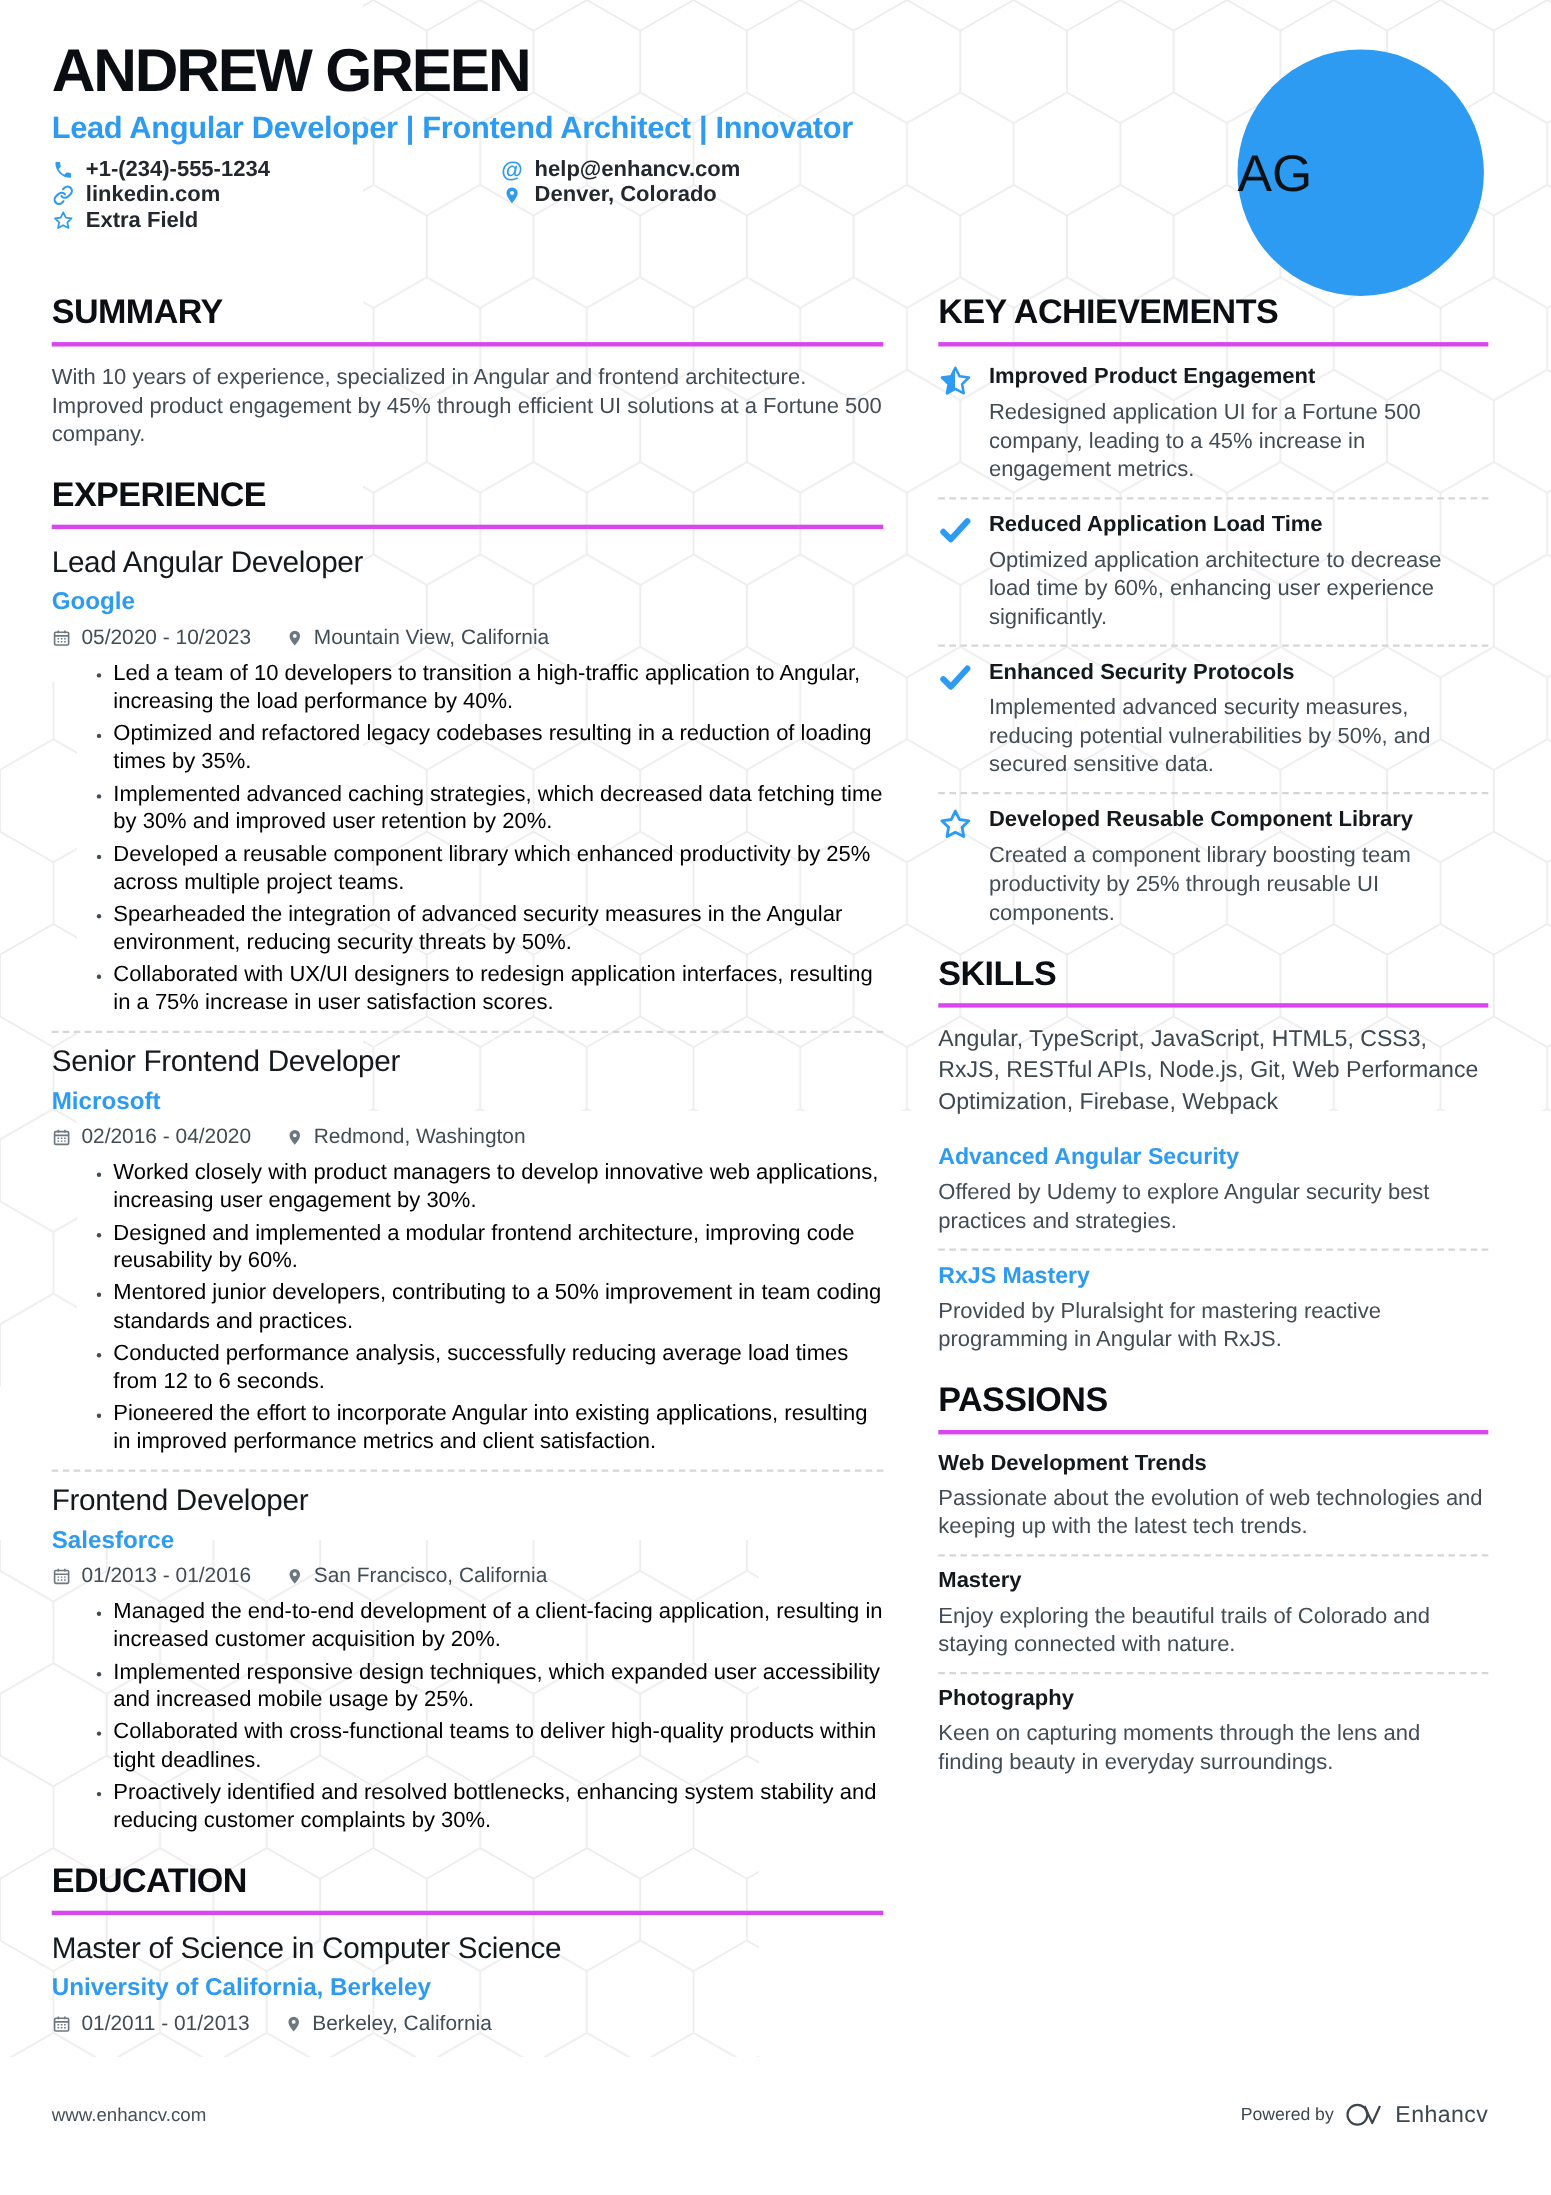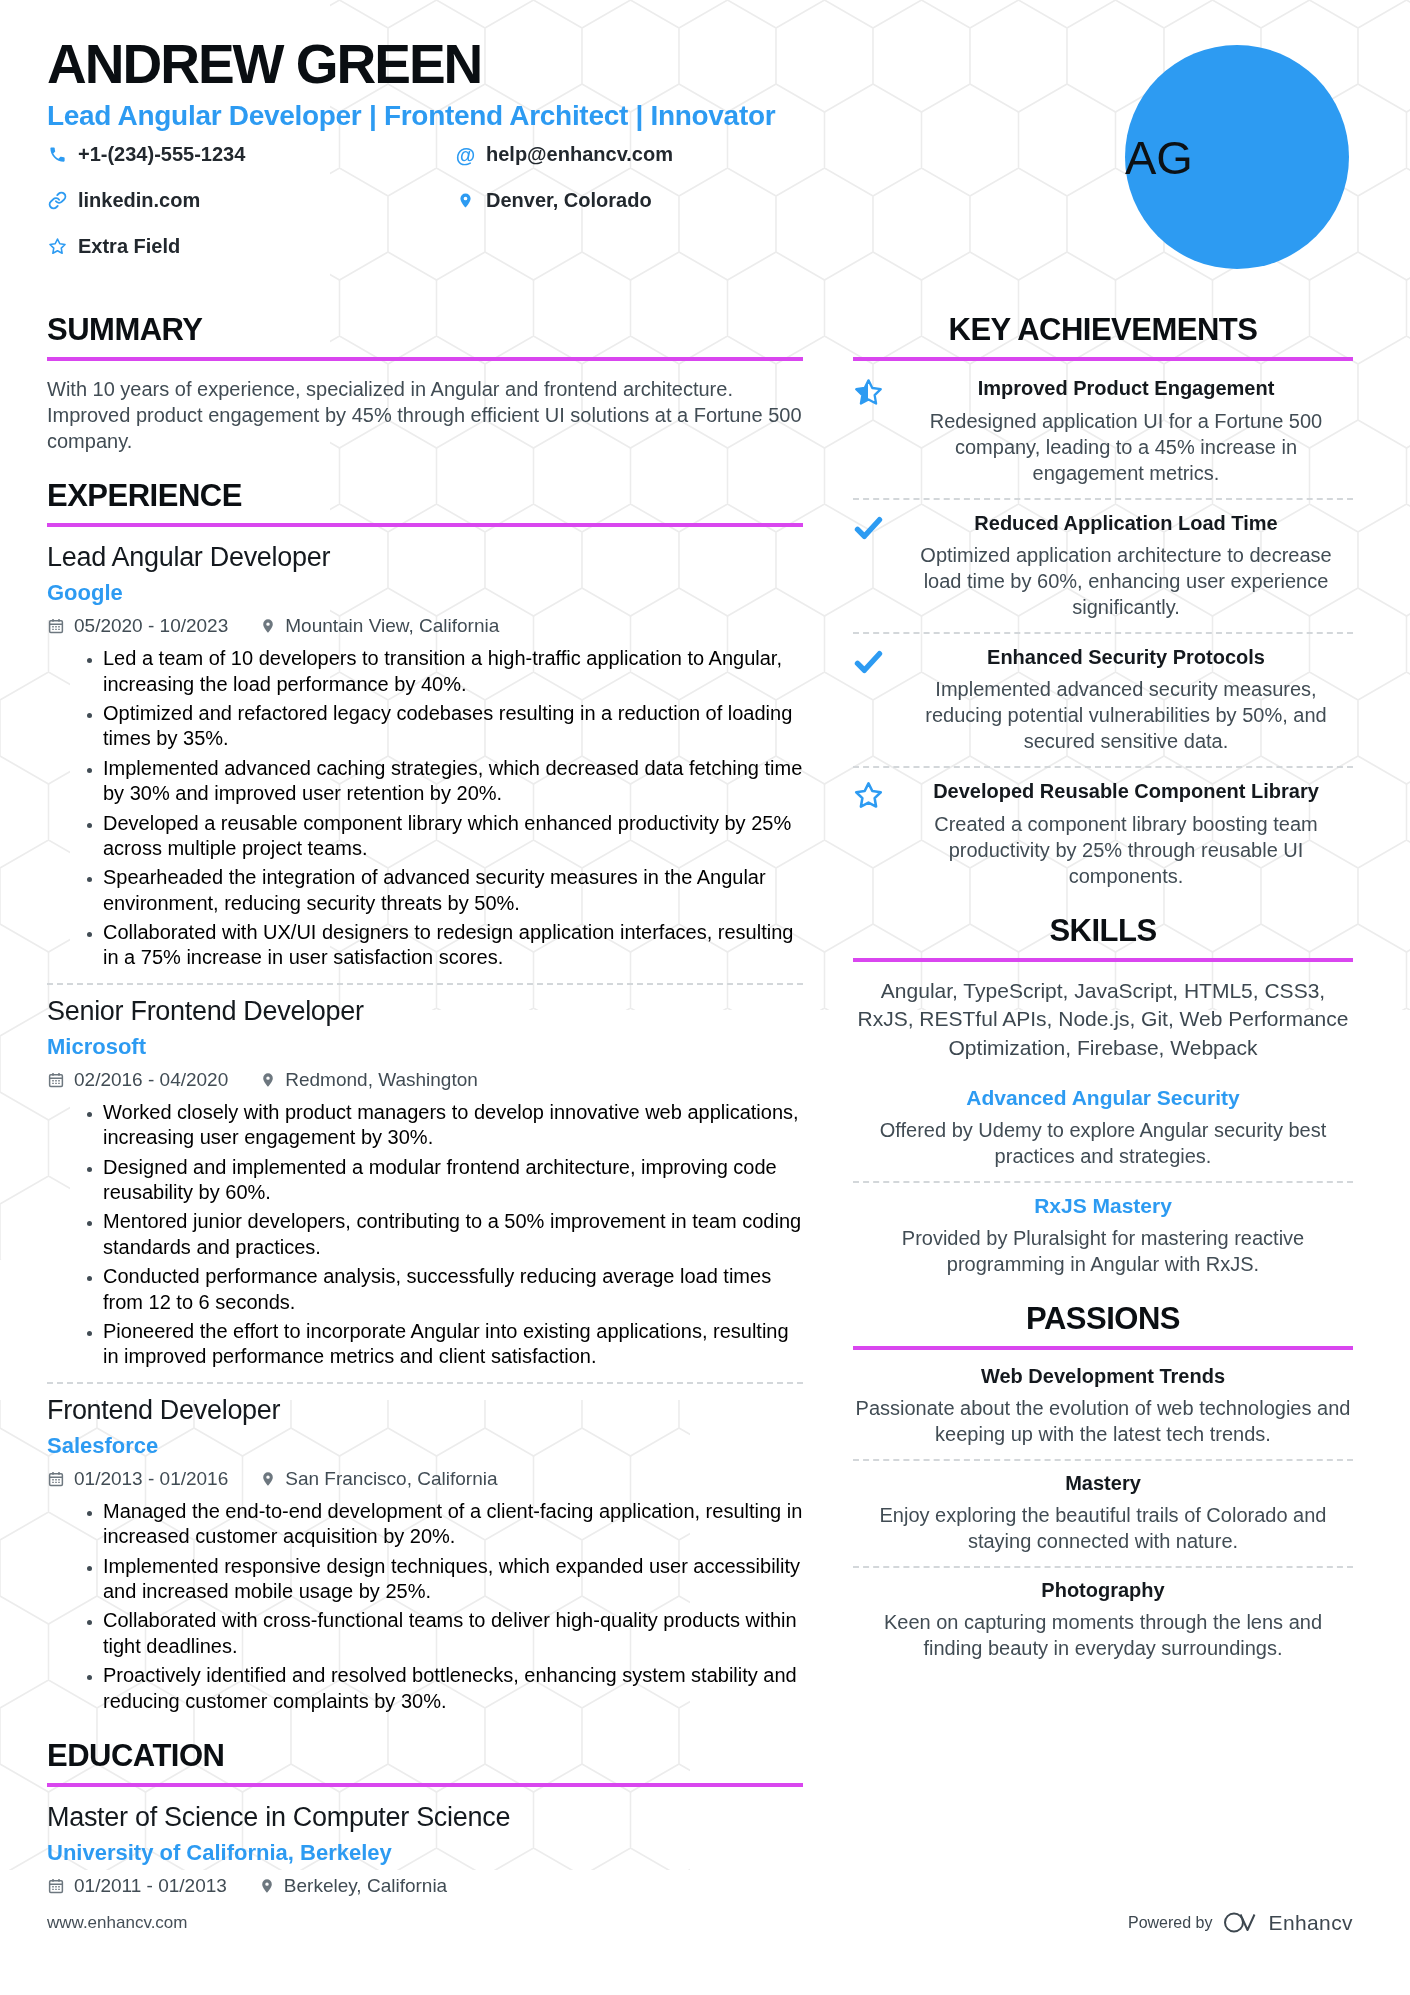--- a/index.html
+++ b/index.html
@@ -6,34 +6,34 @@
   .page{position:relative;width:1410px;height:1995px;background:#fff;overflow:hidden;
         font-family:"Liberation Sans","DejaVu Sans",sans-serif;color:#414c54;}
   .bg-hex{position:absolute;left:0;top:0;z-index:0;pointer-events:none;}
   .content{position:relative;z-index:1;padding:36px 57px 0 47px;}
 
   
   .hdr{position:relative;}
   .name{font-size:55px;font-weight:700;letter-spacing:-2px;color:#0a0e12;line-height:1.04;}
   .role-line{margin-top:7px;font-size:28px;font-weight:700;color:#2d9bf2;letter-spacing:-0.3px;}
   .contacts{display:flex;margin-top:11px;}
-  .contact-col{display:flex;flex-direction:column;gap:23px;}
+  .contact-col{display:flex;flex-direction:column;gap:0;}
   .contact-col.c1{width:408px;flex:none;}
   .contact{display:flex;align-items:center;gap:10px;font-size:20px;font-weight:700;color:#22282e;}
   .cicon{width:21px;height:21px;flex:none;color:#2d9bf2;display:flex;align-items:center;justify-content:center;}
   .cicon svg{display:block;}
   .at-glyph{font-size:20px;font-weight:700;color:#2d9bf2;line-height:1;}
   .avatar{position:absolute;top:9px;left:1078px;width:224px;height:224px;border-radius:50%;
           background:#2d9bf2;display:flex;align-items:center;justify-content:flex-start;
           font-size:47px;font-weight:500;color:#0c1115;z-index:2;}
 
   
   .columns{display:flex;gap:50px;margin-top:54px;align-items:flex-start;}
   .col-left{width:756px;flex:none;}
-  .col-right{width:500px;flex:none;text-align:center;}
+  .col-right{width:500px;flex:none;}
   .section{margin-bottom:24px;}
   .sec-title{font-size:31px;font-weight:800;letter-spacing:-0.5px;color:#0b0f13;
              padding-bottom:9px;border-bottom:4px solid #d946ef;margin-bottom:15px;}
   .body-text{font-size:20px;line-height:1.3;color:#414c54;}
 
   
   .job-role{font-size:27px;color:#14191e;letter-spacing:-0.3px;}
   .job-company{font-size:22px;font-weight:700;color:#2d9bf2;margin-top:7px;}
   .job-meta{display:flex;gap:32px;margin-top:9px;font-size:19px;color:#414c54;align-items:center;}
   .meta-item{display:flex;gap:9px;align-items:center;}

